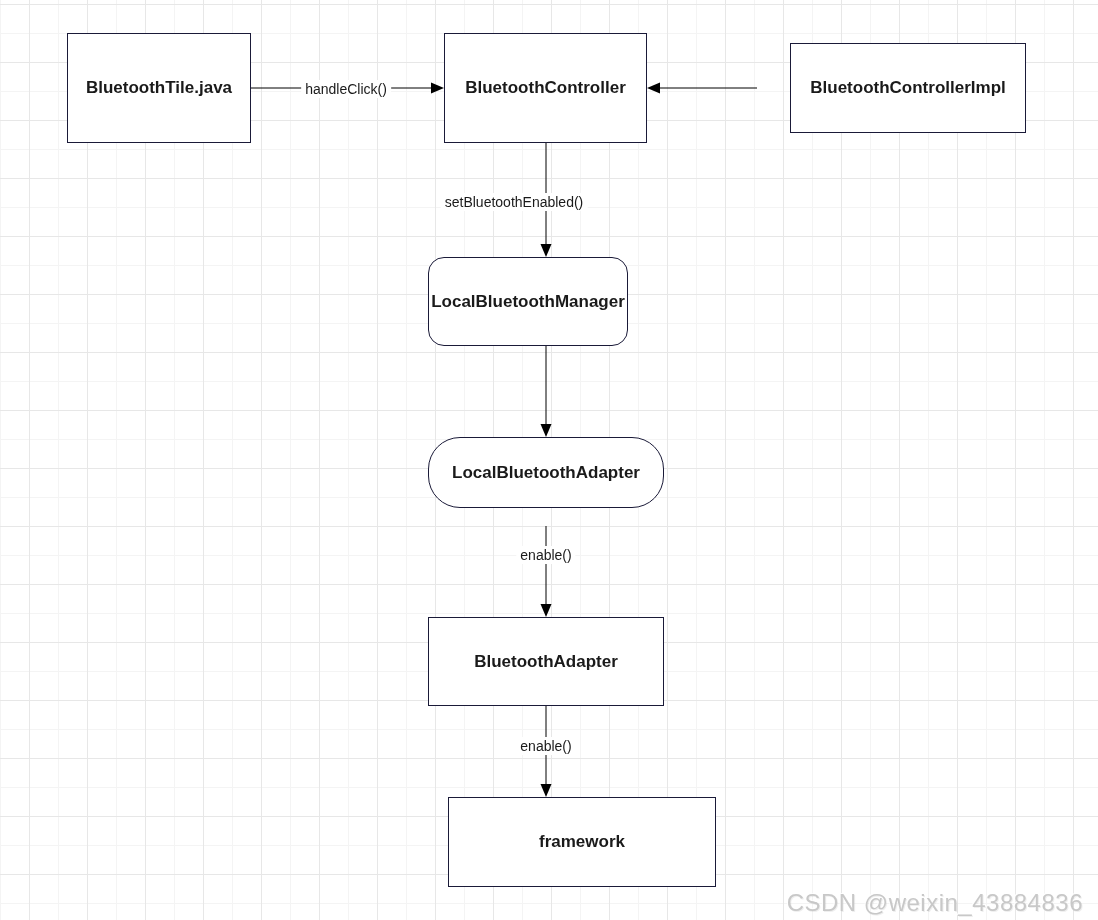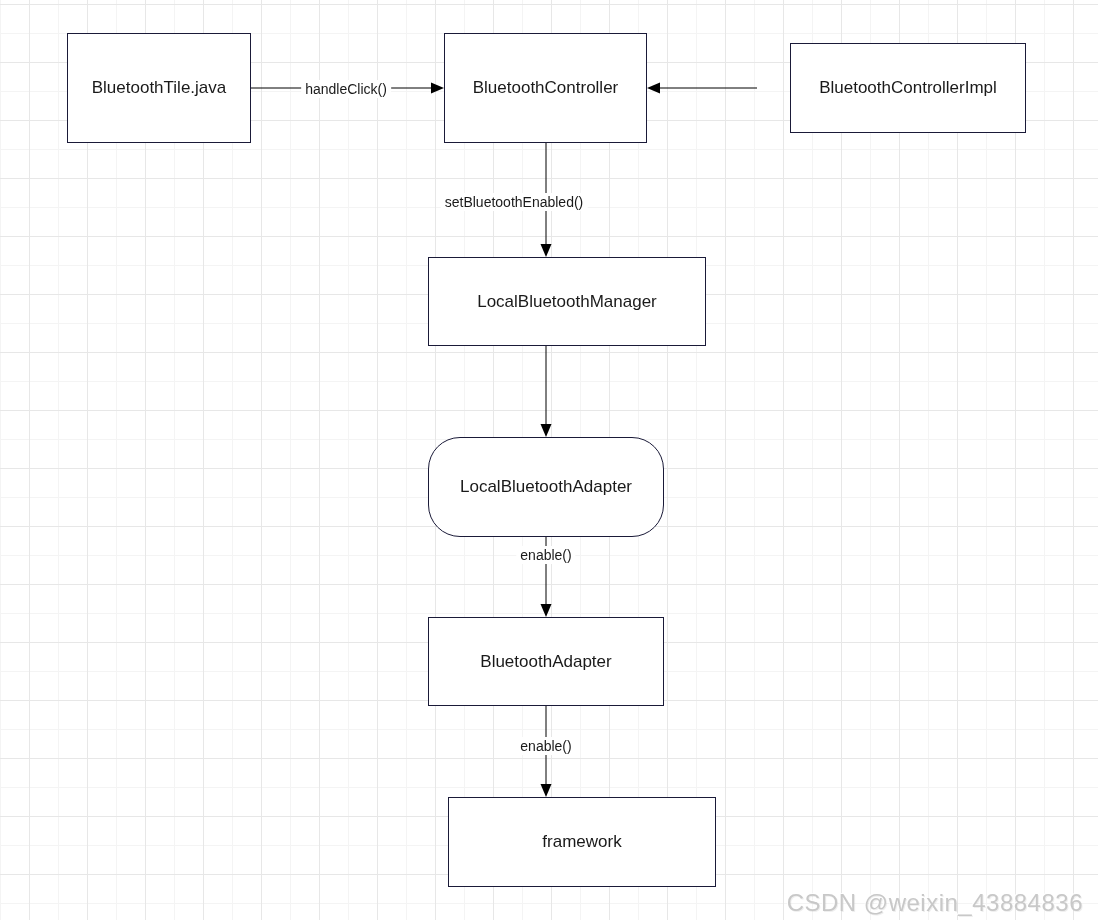--- a/index.html
+++ b/index.html
@@ -33,26 +33,27 @@
     position: absolute;
     background: #ffffff;
     border: 1px solid #1a1a38;
     display: flex;
     align-items: center;
     justify-content: center;
     text-align: center;
     font-size: 17px;
     color: #1a1a1a;
     white-space: nowrap;
+    font-weight: bold;
   }
   .node-bluetooth-tile          { left: 67px;  top: 33px;  width: 184px; height: 110px; }
   .node-bluetooth-controller    { left: 444px; top: 33px;  width: 203px; height: 110px; }
   .node-bluetooth-controller-impl { left: 790px; top: 43px; width: 236px; height: 90px; }
-  .node-local-bluetooth-manager { left: 428px; top: 257px; width: 278px; height: 89px; }
-  .node-local-bluetooth-adapter { left: 428px; top: 437px; width: 236px; height: 100px; border-radius: 32px; }
+  .node-local-bluetooth-manager { left: 428px; top: 257px; width: 200px; height: 89px; border-radius: 16px; }
+  .node-local-bluetooth-adapter { left: 428px; top: 437px; width: 236px; height: 71px; border-radius: 32px; }
   .node-bluetooth-adapter       { left: 428px; top: 617px; width: 236px; height: 89px; justify-content: center; }
   .node-framework               { left: 448px; top: 797px; width: 268px; height: 90px; }
 
   .edge-label {
     position: absolute;
     transform: translate(-50%, -50%);
     background: #ffffff;
     padding: 1px 4px;
     font-size: 14px;
     color: #1a1a1a;

